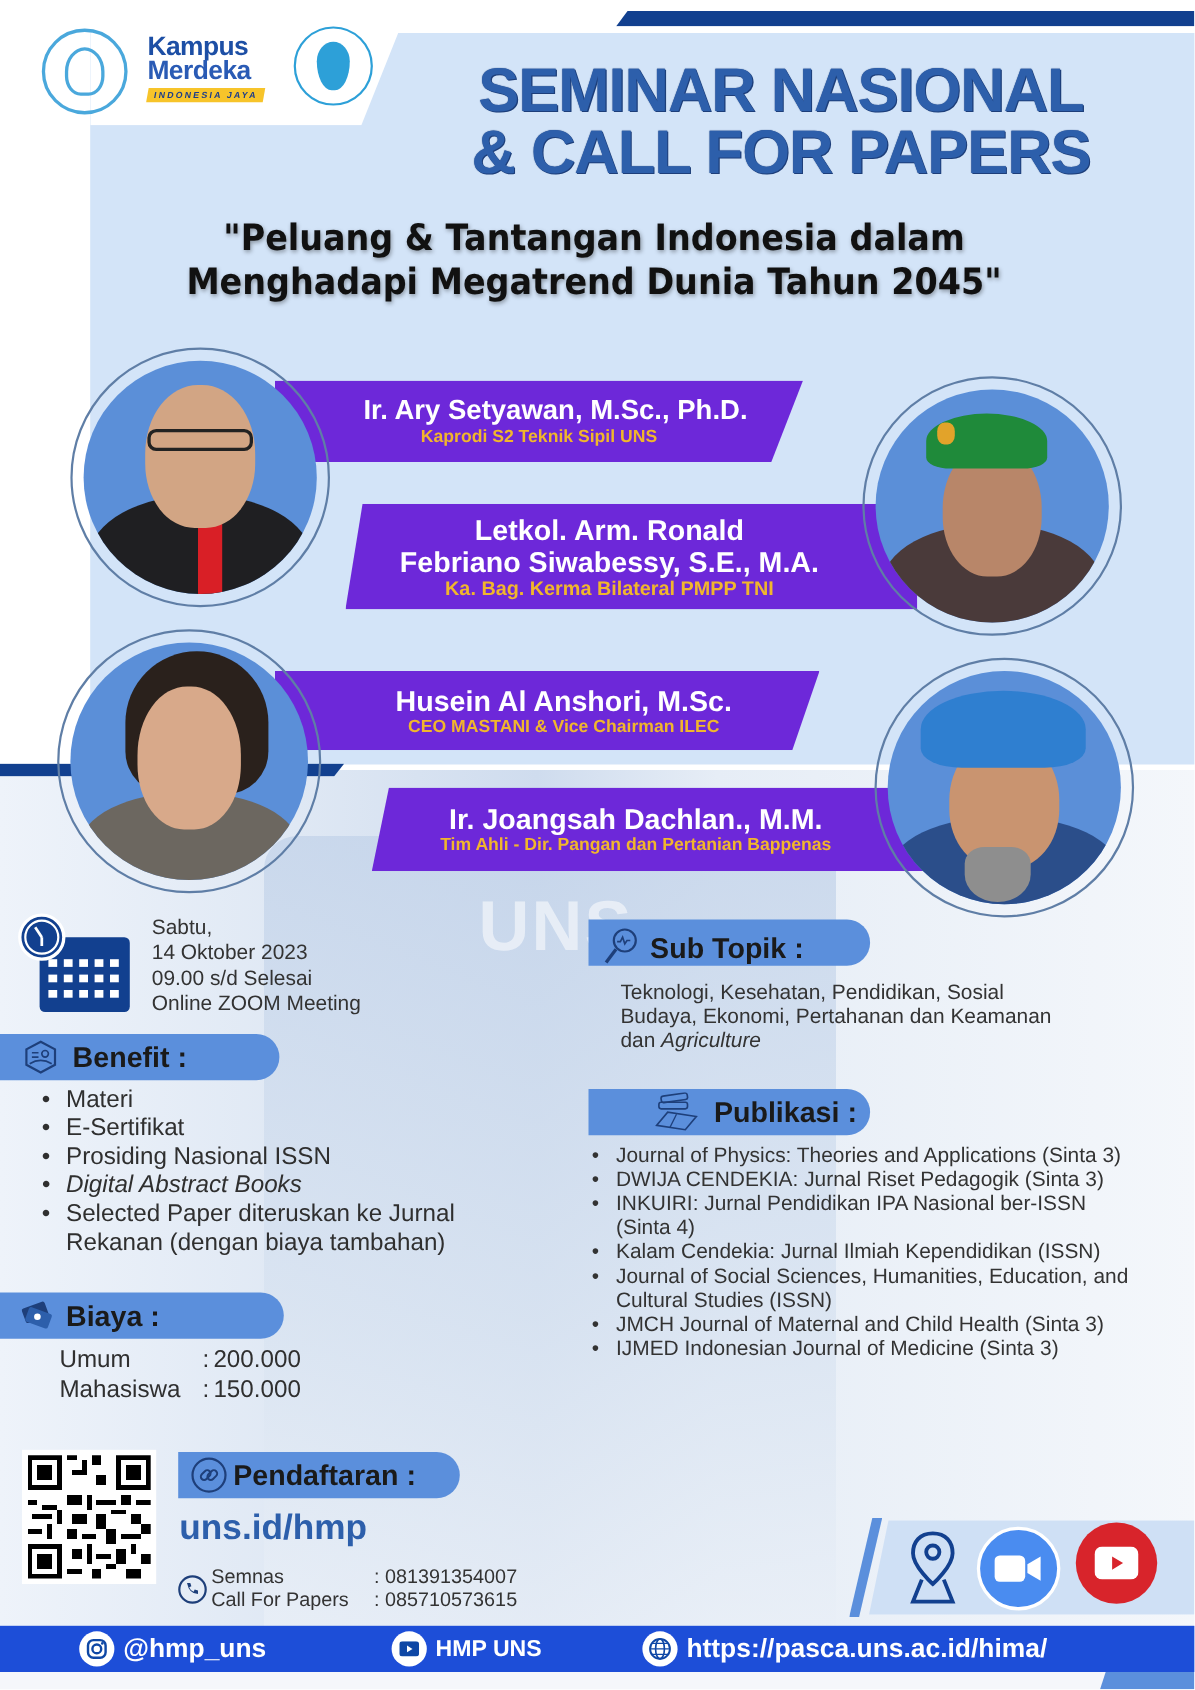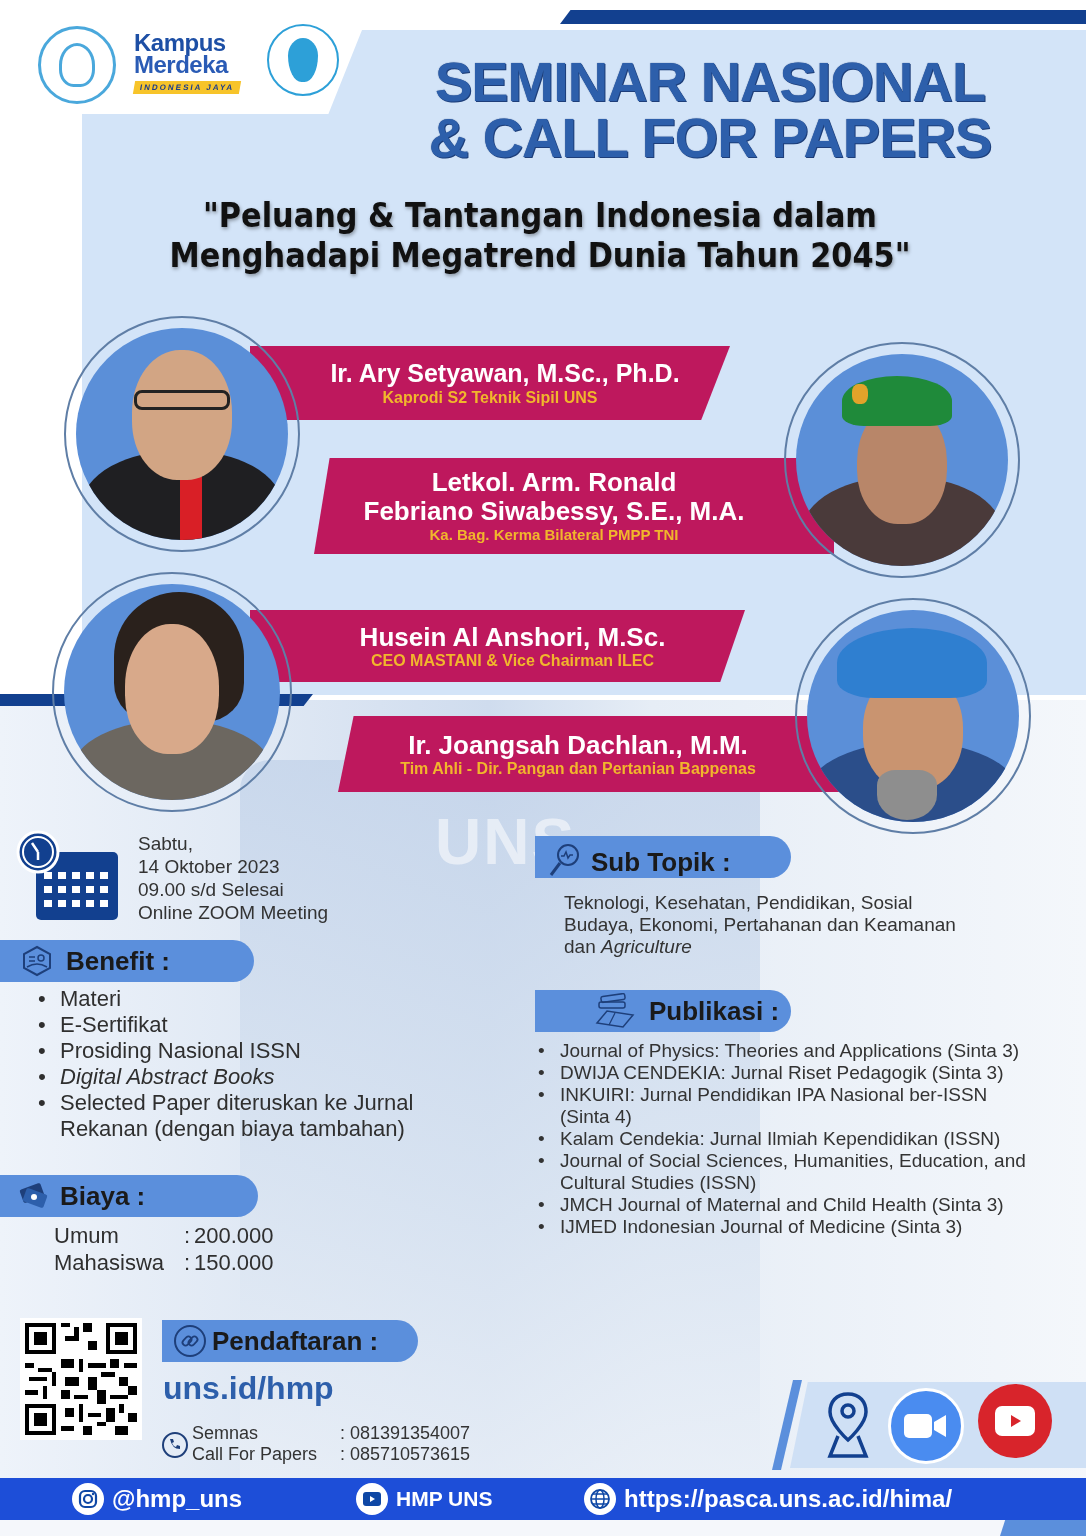--- a/index.html
+++ b/index.html
@@ -32,21 +32,21 @@
     text-shadow: 0 0 1px #1e3f7a, 1px 1px 0 #1e3f7a; }
   .subtitle { position: absolute; left: 100px; top: 196px; width: 880px; text-align: center; font-weight: 700; font-size: 33px; line-height: 40px; color: #111; text-shadow: 1px 2px 4px rgba(0,0,0,.35); font-family: "DejaVu Sans", sans-serif; transform: scaleX(.92); }
 
   
   .photo { position: absolute; border-radius: 50%; border: 2px solid #5f7ea6; padding: 10px; background: transparent; }
   .photo .disc { width: 100%; height: 100%; border-radius: 50%; background: #5b8fd8; overflow: hidden; position: relative; }
   .person-head { position: absolute; left: 50%; transform: translateX(-50%); border-radius: 48% 48% 45% 45%; background: #c99a7a; }
   .person-body { position: absolute; left: 50%; transform: translateX(-50%); border-radius: 50% 50% 0 0; }
 
   
-  .banner { position: absolute; background: #be185d; color: #fff; text-align: center; }
+  .banner { position: absolute; background: #6d28d9; color: #fff; text-align: center; }
   .banner .nm { font-weight: 700; color: #ffffff; }
   .banner .rl { font-weight: 700; color: #f1b62c; }
 
   
   .section-pill { position: absolute; height: 42px; background: #5b8fdc; border-radius: 0 22px 22px 0; display:flex; align-items:center; }
   .section-pill .lbl { font-size: 26px; font-weight: 700; color: #1a1a1a; }
   .pill-icon { display:inline-flex; align-items:center; justify-content:center; color: #1e3f7a; }
 
   .body-text { position: absolute; font-size: 19px; line-height: 23px; color: #2f2f2f; }
   ul.bullets { list-style: none; }
@@ -101,21 +101,21 @@
 </div>
 
 <div class="banner" style="left:250px; top:346px; width:480px; height:74px; clip-path: polygon(0 0,100% 0,94% 100%,0 100%); padding-top:12px;">
   <div class="nm" style="font-size:25px;line-height:30px;padding-left:30px;">Ir. Ary Setyawan, M.Sc., Ph.D.</div>
   <div class="rl" style="font-size:16px;line-height:20px;">Kaprodi S2 Teknik Sipil UNS</div>
 </div>
 
 <div class="banner" style="left:314px; top:458px; width:520px; height:96px; clip-path: polygon(3% 0,100% 0,100% 100%,0 100%); padding-top:10px;">
   <div class="nm" style="font-size:26px;line-height:29px;padding-right:40px;">Letkol. Arm. Ronald</div>
   <div class="nm" style="font-size:26px;line-height:29px;padding-right:40px;">Febriano Siwabessy, S.E., M.A.</div>
-  <div class="rl" style="font-size:15px;line-height:18px;padding-right:40px;">Ka. Bag. Kerma Bilateral PMPP TNI</div>
+  <div class="rl" style="font-size:18px;line-height:18px;padding-right:40px;">Ka. Bag. Kerma Bilateral PMPP TNI</div>
 </div>
 
 <div class="banner" style="left:250px; top:610px; width:495px; height:72px; clip-path: polygon(0 0,100% 0,95% 100%,0 100%); padding-top:12px;">
   <div class="nm" style="font-size:26px;line-height:30px;padding-left:30px;">Husein Al Anshori, M.Sc.</div>
   <div class="rl" style="font-size:16px;line-height:18px;padding-left:30px;">CEO MASTANI &amp; Vice Chairman ILEC</div>
 </div>
 
 <div class="banner" style="left:338px; top:716px; width:520px; height:76px; clip-path: polygon(3% 0,100% 0,100% 100%,0 100%); padding-top:14px;">
   <div class="nm" style="font-size:26px;line-height:30px;padding-right:40px;">Ir. Joangsah Dachlan.,  M.M.</div>
   <div class="rl" style="font-size:16px;line-height:18px;padding-right:40px;">Tim Ahli - Dir. Pangan dan Pertanian Bappenas</div>

